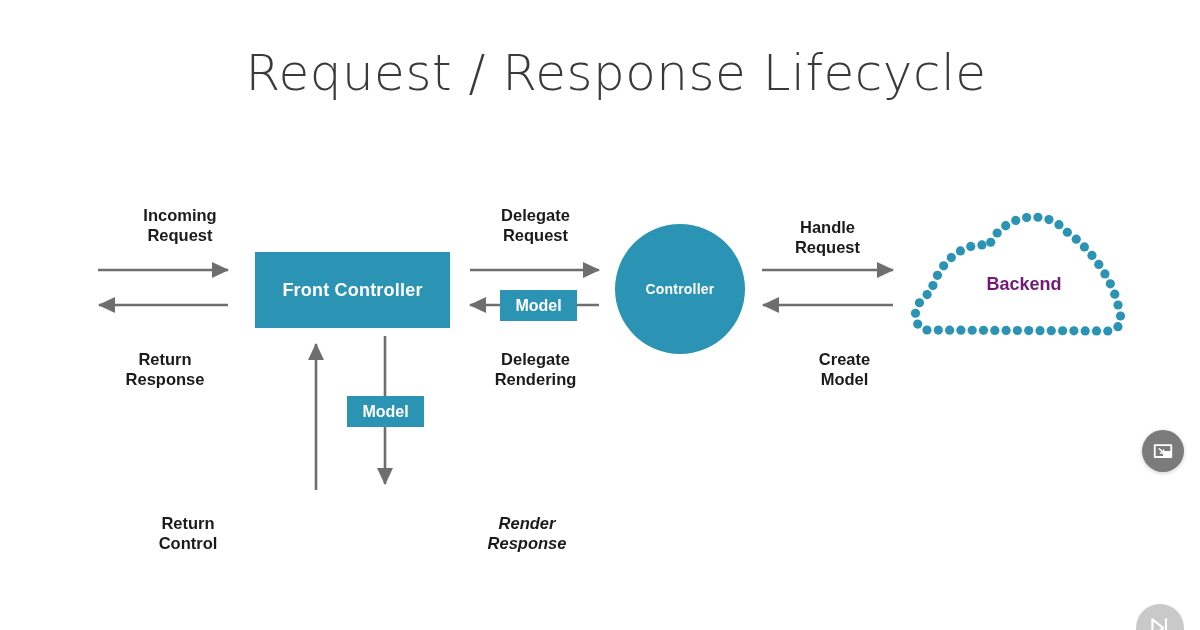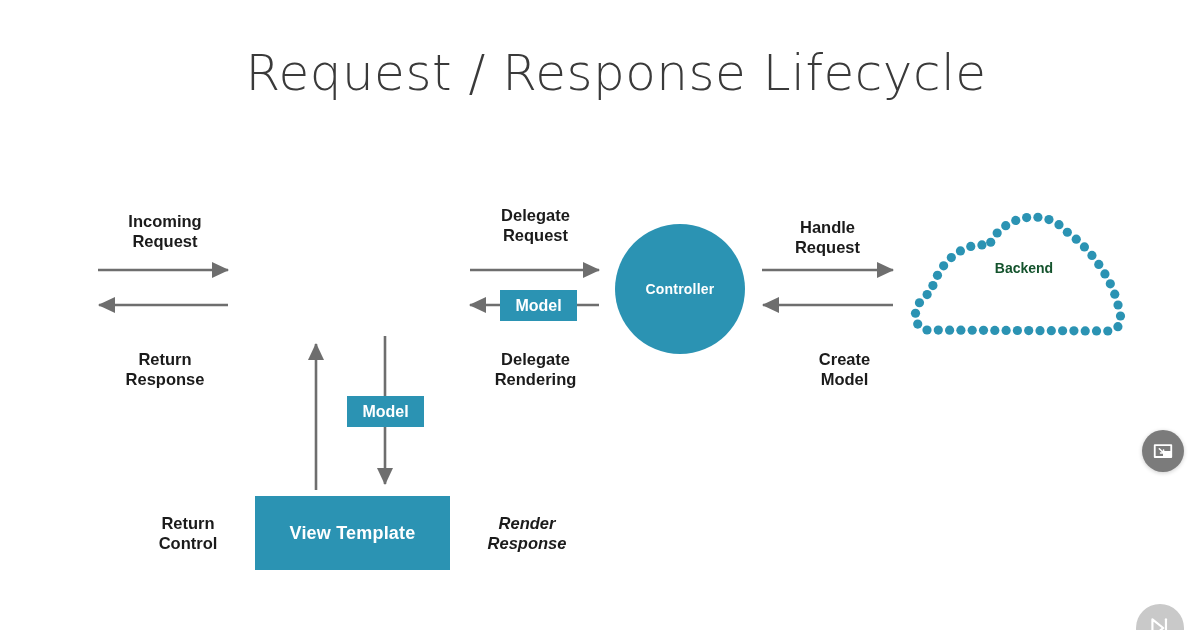--- a/index.html
+++ b/index.html
@@ -86,35 +86,35 @@
   
   .flow-label {
     position: absolute;
     color: #1b1b1b;
     font-size: 16.5px;
     font-weight: 700;
     line-height: 20px;
     text-align: center;
     white-space: pre-line;
   }
-  #label-incoming-request  { left:  95px; top: 205px; width: 140px; margin-top: 6px; }
+  #label-incoming-request  { left:  110px; top: 205px; width: 140px; }
   #label-return-response   { left:  95px; top: 349px; width: 140px; }
   #label-delegate-request  { left: 463px; top: 205px; width: 145px; }
   #label-delegate-rendering{ left: 463px; top: 349px; width: 145px; }
   #label-handle-request    { left: 755px; top: 217px; width: 145px; }
   #label-create-model      { left: 772px; top: 349px; width: 145px; }
   #label-return-control    { left: 133px; top: 513px; width: 110px; }
   #label-render-response   { left: 462px; top: 513px; width: 130px; font-style: italic; }
   #label-backend {
     position: absolute;
-    left: 960px; top: 260px;
+    left: 960px; top: 274px;
     width: 128px;
     text-align: center;
-    color: #14532d;
-    font-size: 14px;
+    color: #701a75;
+    font-size: 18px;
     font-weight: 600;
   }
   
   #arrow-layer {
     position: absolute;
     left: 0; top: 0;
     width: 1200px; height: 630px;
     z-index: 2;
     pointer-events: none;
   }
@@ -190,28 +190,28 @@
 
     <g>
       <line x1="316" y1="490" x2="316" y2="344" stroke="#6e6e6e" stroke-width="2.6" marker-end="url(#ah-r)"></line>
     </g>
 
     <g>
       <line x1="385" y1="336" x2="385" y2="484" stroke="#6e6e6e" stroke-width="2.6" marker-end="url(#ah-r)"></line>
     </g>
   </svg>
 
+  <div class="node-box" id="node-front-controller">
+    <span>Front Controller</span>
+  </div>
 
   <div class="node-box" id="node-controller">
     <span>Controller</span>
   </div>
 
-  <div class="node-box" id="node-view-template">
-    <span>View Template</span>
-  </div>
 
   <svg id="backend-cloud" viewBox="0 0 230 150" width="230" height="150">
       <circle cx="22.00" cy="132.00" r="4.6" fill="#2b93b3"></circle>
       <circle cx="12.70" cy="126.09" r="4.6" fill="#2b93b3"></circle>
       <circle cx="10.50" cy="115.25" r="4.6" fill="#2b93b3"></circle>
       <circle cx="14.46" cy="104.76" r="4.6" fill="#2b93b3"></circle>
       <circle cx="22.12" cy="96.53" r="4.6" fill="#2b93b3"></circle>
       <circle cx="27.91" cy="87.62" r="4.6" fill="#2b93b3"></circle>
       <circle cx="32.47" cy="77.29" r="4.6" fill="#2b93b3"></circle>
       <circle cx="38.64" cy="67.84" r="4.6" fill="#2b93b3"></circle>

